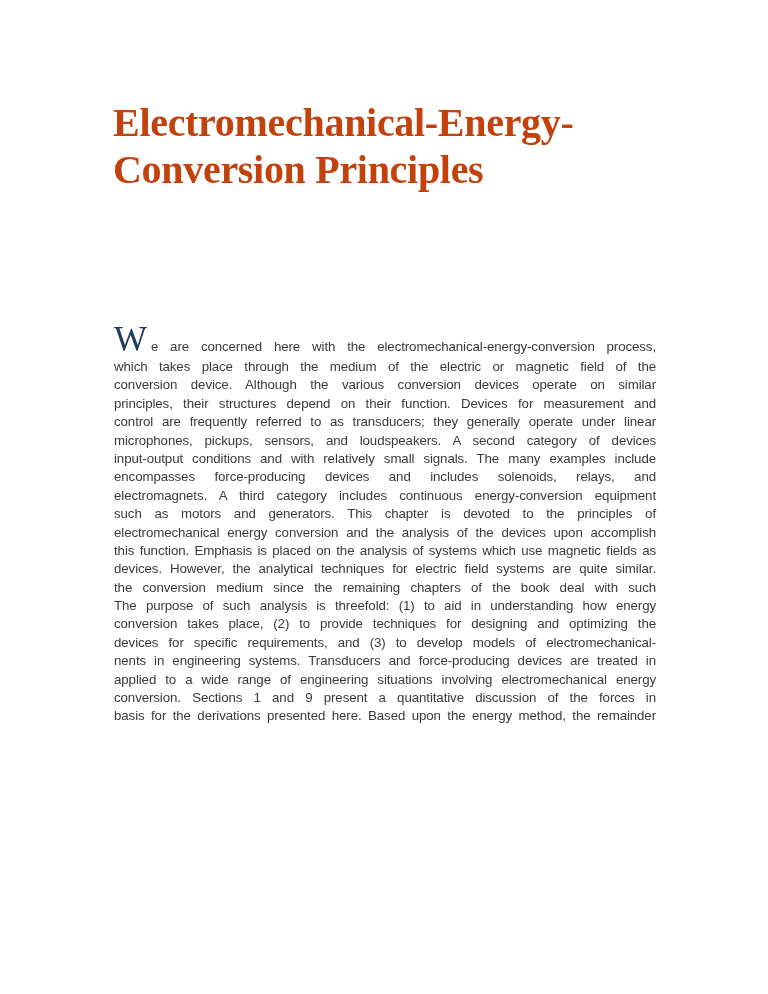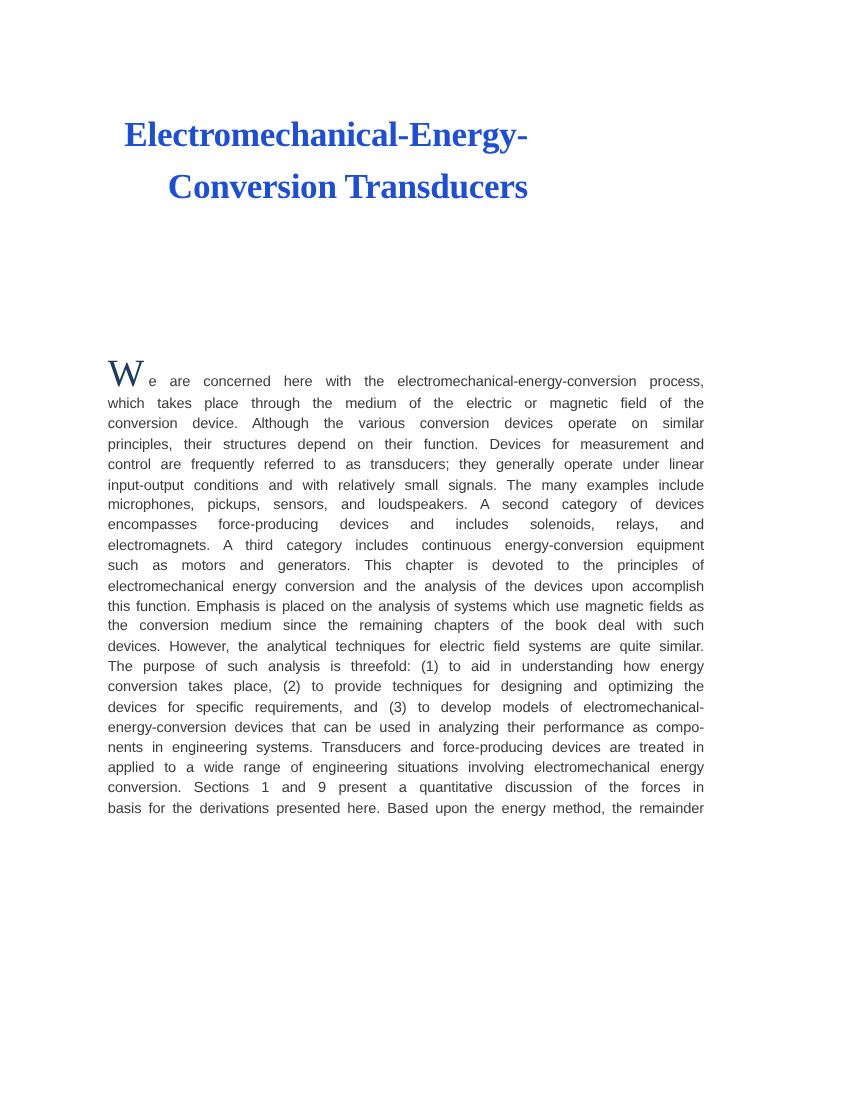--- a/index.html
+++ b/index.html
@@ -15,30 +15,29 @@
     overflow: hidden;
     font-family: "Liberation Sans", sans-serif;
   }
   .title {
     position: absolute;
     left: 113px;
     top: 99px;
     margin: 0;
     font-family: "Liberation Serif", serif;
     font-weight: 700;
-    font-size: 32px;
+    font-size: 40px;
     line-height: 47px;
     letter-spacing: -0.3px;
-    color: #1d4ed8;
-    text-align: right;
+    color: #c2410c;
   }
   .title-line { display: block; }
   .body-block {
     position: absolute;
-    left: 98px;
+    left: 114px;
     top: 336px;
     width: 542px;
     color: #3a3a3a;
     font-size: 13.3px;
     letter-spacing: -0.1px;
   }
   .line {
     height: 18.4px;
     line-height: 18.4px;
     text-align: justify;
@@ -57,46 +56,45 @@
     margin-right: 4px;
   }
 </style>
 </head>
 <body>
 
 <div class="page">
 
   <h1 class="title">
     <span class="title-line">Electromechanical-Energy-</span>
-    <span class="title-line">Conversion Transducers</span>
+    <span class="title-line">Conversion Principles</span>
   </h1>
 
   <div class="body-block">
     <div class="line first-line">
       <span class="dropcap">W</span><span>e are concerned here with the electromechanical-energy-conversion process,</span>
     </div>
     <div>
 
     <div class="line">which takes place through the medium of the electric or magnetic field of the</div>
         <div class="line">conversion device. Although the various conversion devices operate on similar</div>
         <div class="line">principles, their structures depend on their function. Devices for measurement and</div>
         <div class="line">control are frequently referred to as transducers; they generally operate under linear</div>
+        <div class="line">microphones, pickups, sensors, and loudspeakers. A second category of devices</div>
         <div class="line">input-output conditions and with relatively small signals. The many examples include</div>
-        <div class="line">microphones, pickups, sensors, and loudspeakers. A second category of devices</div>
         <div class="line">encompasses force-producing devices and includes solenoids, relays, and</div>
         <div class="line">electromagnets. A third category includes continuous energy-conversion equipment</div>
         <div class="line">such as motors and generators. This chapter is devoted to the principles of</div>
         <div class="line">electromechanical energy conversion and the analysis of the devices upon accomplish</div>
         <div class="line">this function. Emphasis is placed on the analysis of systems which use magnetic fields as</div>
+        <div class="line">devices. However, the analytical techniques for electric field systems are quite similar.</div>
         <div class="line">the conversion medium since the remaining chapters of the book deal with such</div>
-        <div class="line">devices. However, the analytical techniques for electric field systems are quite similar.</div>
         <div class="line">The purpose of such analysis is threefold: (1) to aid in understanding how energy</div>
         <div class="line">conversion takes place, (2) to provide techniques for designing and optimizing the</div>
         <div class="line">devices for specific requirements, and (3) to develop models of electromechanical-</div>
-        <div class="line">energy-conversion devices that can be used in analyzing their performance as compo-</div>
         <div class="line">nents in engineering systems. Transducers and force-producing devices are treated in</div>
         <div class="line">applied to a wide range of engineering situations involving electromechanical energy</div>
         <div class="line">conversion. Sections 1 and 9 present a quantitative discussion of the forces in</div>
         <div class="line">basis for the derivations presented here. Based upon the energy method, the remainder</div>
       </div>
   </div>
 
 </div>
 
 </body></html>

